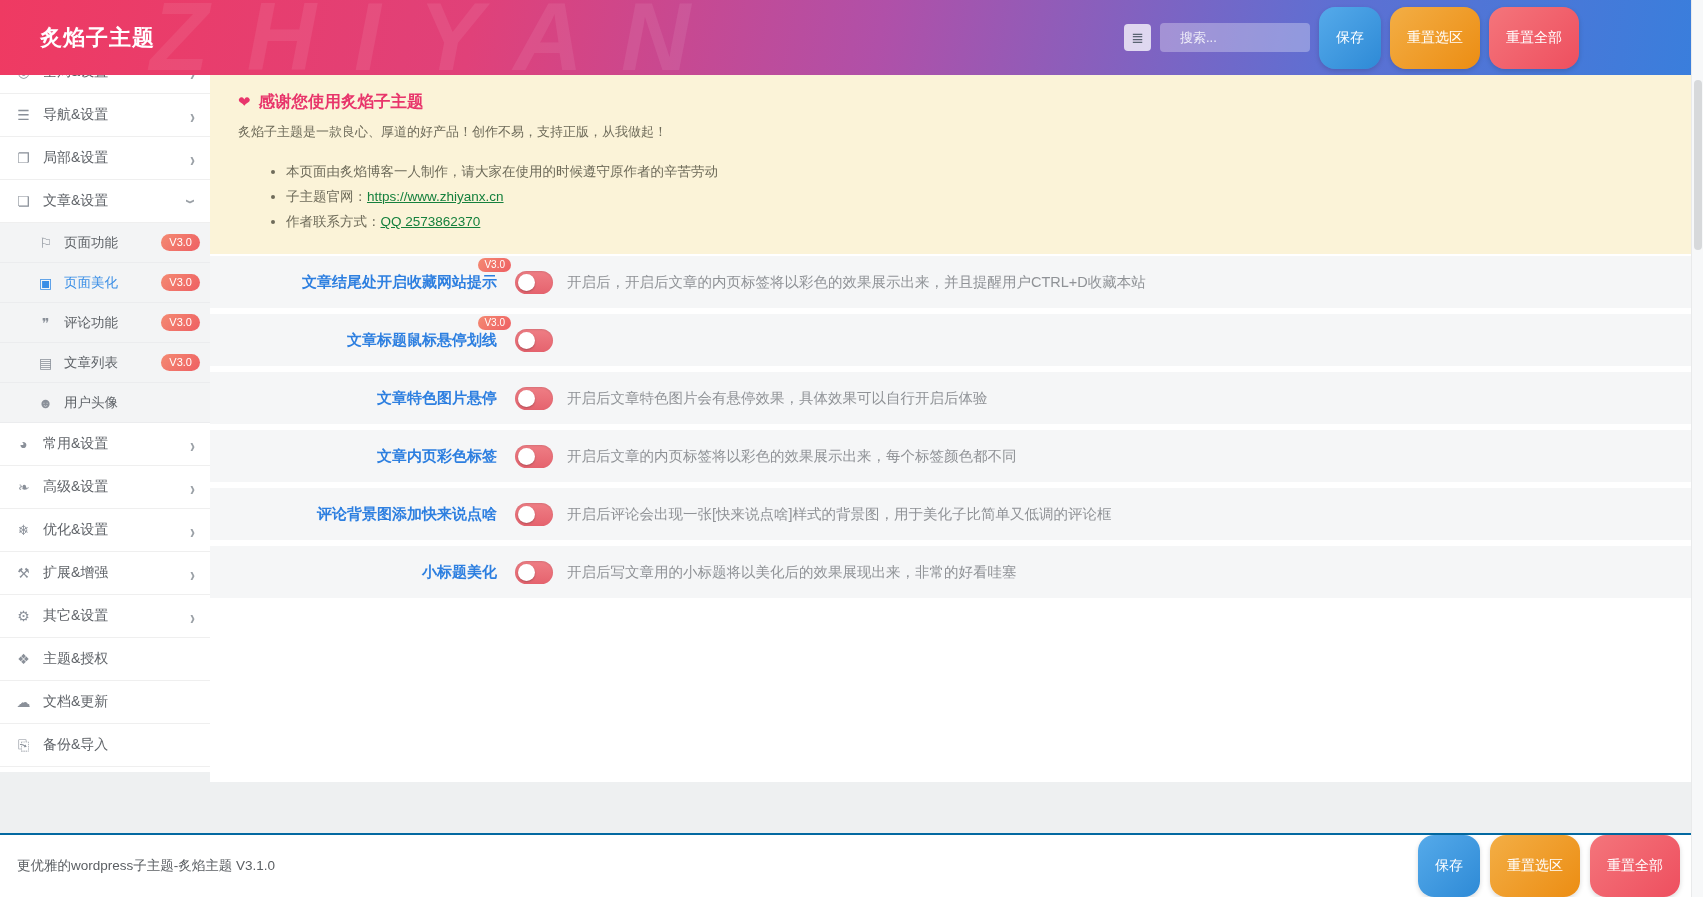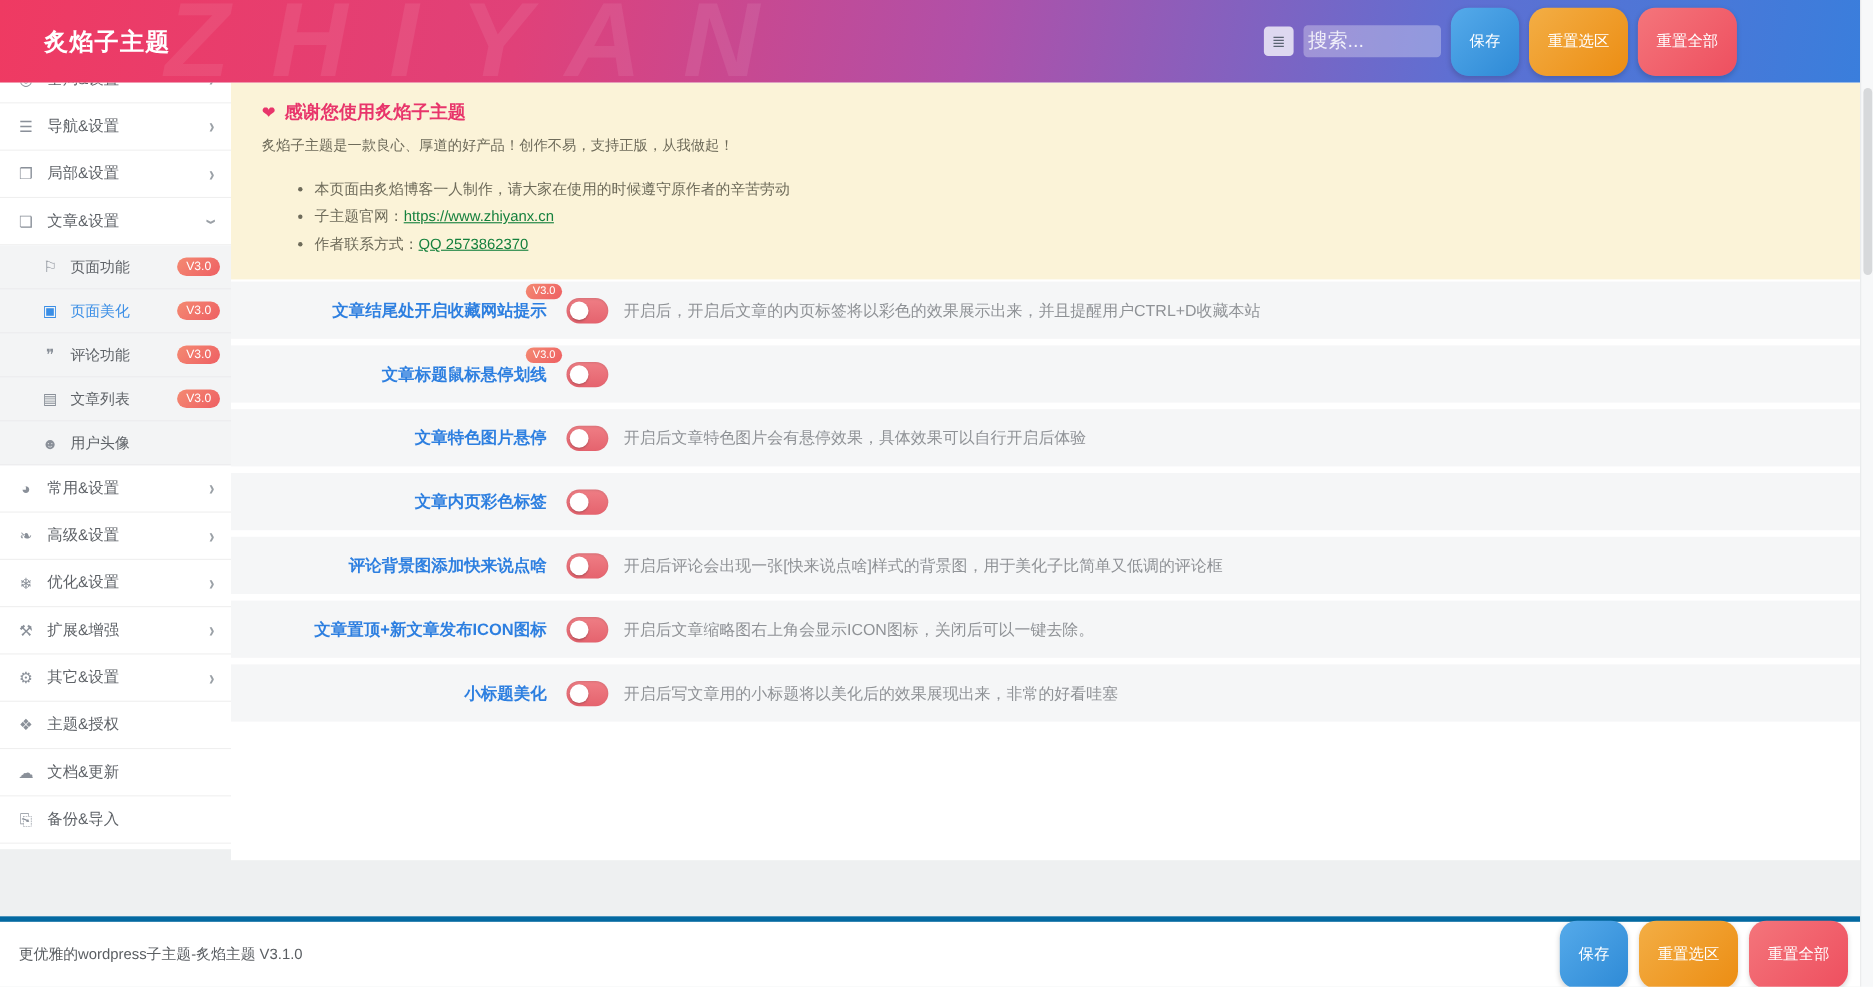--- a/index.html
+++ b/index.html
@@ -20,22 +20,22 @@
     position:absolute; left:150px; top:-18px; font-size:96px; font-weight:bold; font-style:italic;
     letter-spacing:38px; color:rgba(255,255,255,0.08); white-space:nowrap; pointer-events:none;
   }
   .hdr-title { color:#fff; font-size:22px; font-weight:bold; margin-left:40px; letter-spacing:1px; position:relative; }
   .hdr-controls { margin-left:auto; margin-right:112px; display:flex; align-items:center; gap:9px; position:relative; }
   .hdr-iconbtn {
     width:27px; height:27px; border-radius:4px; background:rgba(255,255,255,0.75);
     display:flex; align-items:center; justify-content:center; color:#5a6472; font-size:15px; cursor:pointer;
   }
   .hdr-search {
-    width:125px; height:29px; border:none; border-radius:4px; background:rgba(255,255,255,0.30);
-    color:#fff; padding:0 4px; font-size:18px; outline:none;
+    width:150px; height:29px; border:none; border-radius:4px; background:rgba(255,255,255,0.30);
+    color:#fff; padding:0 20px; font-size:13px; outline:none;
   }
   .hdr-search::placeholder { color:rgba(255,255,255,0.85); }
   .pill {
     border:none; border-radius:16px; color:#fff; font-size:14px; padding:22px 17px;
     cursor:pointer; font-family:inherit; box-shadow:0 2px 5px rgba(0,0,0,0.15); white-space:nowrap;
   }
   .pill-blue   { background:linear-gradient(135deg,#55aaea,#2e8ad6); }
   .pill-orange { background:linear-gradient(135deg,#f3ae45,#ec8d13); }
   .pill-red    { background:linear-gradient(135deg,#f4757b,#ee4f5f); }
   
@@ -93,21 +93,21 @@
     box-shadow:inset 0 1px 2px rgba(0,0,0,0.1);
   }
   .knob {
     position:absolute; left:3px; top:3px; width:17px; height:17px; border-radius:50%;
     background:#fff; box-shadow:0 1px 2px rgba(0,0,0,0.25);
   }
   .row-desc { margin-left:14px; color:#8f9296; font-size:14.5px; }
   
   .footer {
     position:absolute; left:0; bottom:0; width:1703px; height:64px;
-    background:#fff; border-top:5px solid #0369a1;
+    background:#fff; border-top:2px solid #0369a1;
     display:flex; align-items:center; padding:0 23px 0 17px; z-index:6;
   }
   .footer-text { font-size:13.5px; color:#5a5e62; }
   .footer-btns { margin-left:auto; display:flex; gap:10px; }
   
   .vscroll {
     position:absolute; right:0; top:0; width:12px; height:897px;
     background:#f7f8f9; border-left:1px solid #e9eaeb; z-index:10;
   }
   .vthumb { position:absolute; left:2px; top:80px; width:8px; height:170px; border-radius:4px; background:#d7d9db; cursor:pointer; }
@@ -252,34 +252,28 @@
       <div class="toggle">
           <span class="knob"></span>
         </div>
       <div class="row-desc">开启后文章特色图片会有悬停效果，具体效果可以自行开启后体验</div>
     </div>
     <div class="srow">
       <div class="row-label"><span class="lblwrap"><span>文章内页彩色标签</span></span></div>
       <div class="toggle">
           <span class="knob"></span>
         </div>
+      <div class="row-desc">开启后文章的内页标签将以彩色的效果展示出来，每个标签颜色都不同</div>
     </div>
     <div class="srow">
       <div class="row-label"><span class="lblwrap"><span>评论背景图添加快来说点啥</span></span></div>
       <div class="toggle">
           <span class="knob"></span>
         </div>
       <div class="row-desc">开启后评论会出现一张[快来说点啥]样式的背景图，用于美化子比简单又低调的评论框</div>
-    </div>
-    <div class="srow">
-      <div class="row-label"><span class="lblwrap"><span>文章置顶+新文章发布ICON图标</span></span></div>
-      <div class="toggle">
-          <span class="knob"></span>
-        </div>
-      <div class="row-desc">开启后文章缩略图右上角会显示ICON图标，关闭后可以一键去除。</div>
     </div>
     <div class="srow">
       <div class="row-label"><span class="lblwrap"><span>小标题美化</span></span></div>
       <div class="toggle">
           <span class="knob"></span>
         </div>
       <div class="row-desc">开启后写文章用的小标题将以美化后的效果展现出来，非常的好看哇塞</div>
     </div>
   </div>
 </div>

